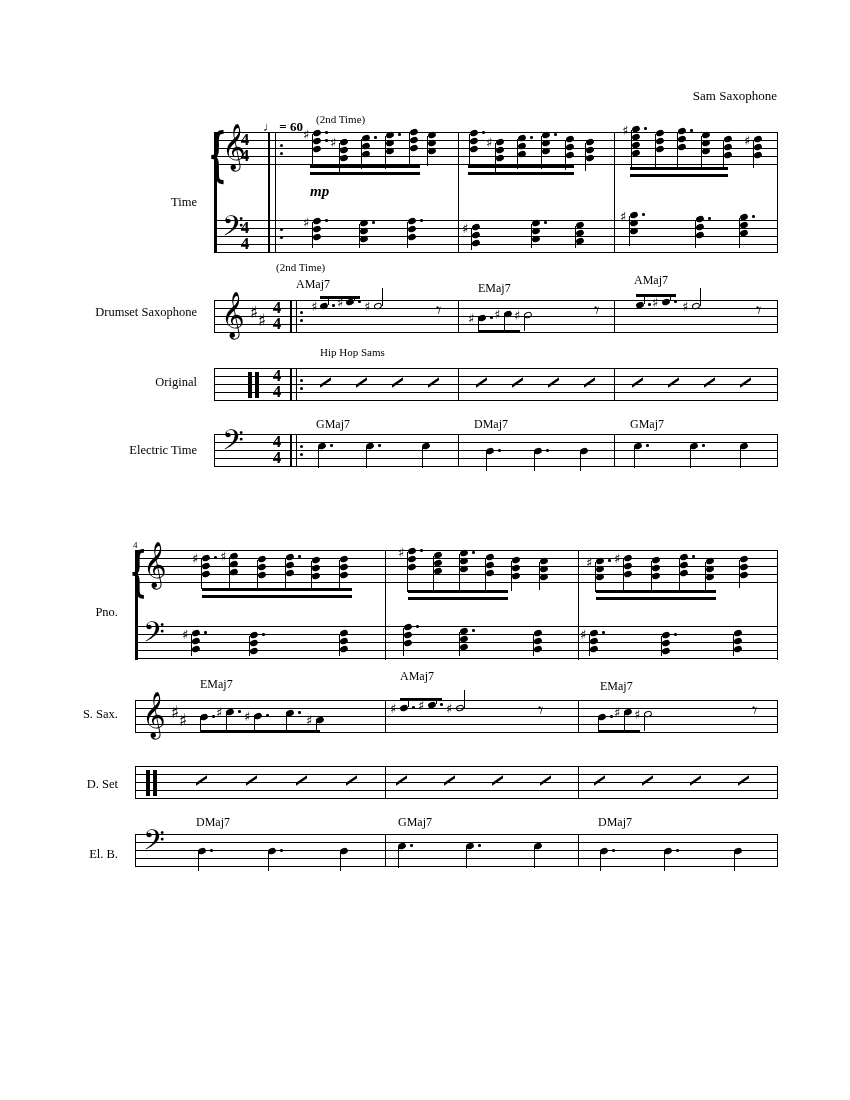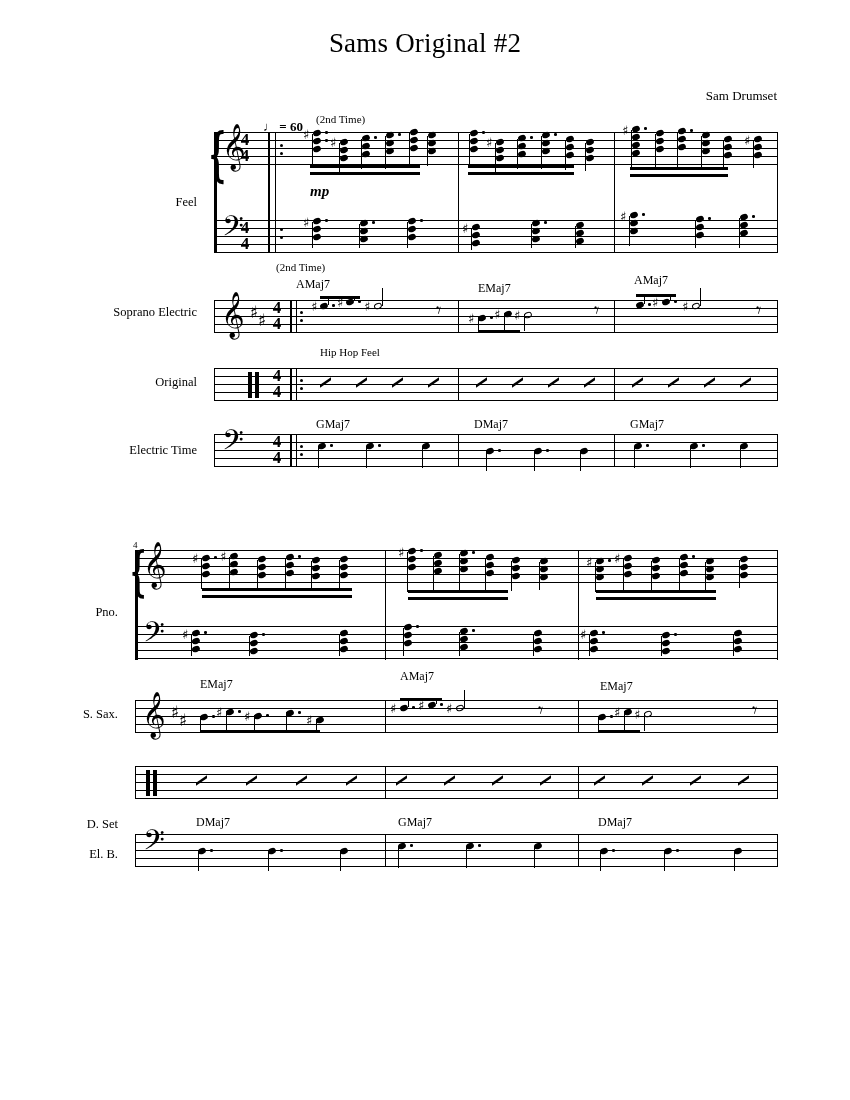--- a/index.html
+++ b/index.html
@@ -198,30 +198,29 @@
     width: 3.6px;
     background: #000;
     height: 26px;
   }
 </style>
 </head>
 <body>
 
 <div class="page">
 
-  <div class="doc-title">Sams Original #2</div>
-  <div class="composer">Sam Drumset</div>
+  <div class="composer">Sam Saxophone</div>
 
   <div class="system" style="left:0; top:0; width:850px; height:500px;">
 
     <div class="bracket-left" style="left:214px; top:132px; height:120px;"></div>
     <div class="glyph" style="left:199px; top:126px; font-size:58px; transform:scaleX(0.55);">{</div>
 
-    <div class="part-label" style="left:60px; top:195px; width:137px;">Feel</div>
-    <div class="part-label" style="left:30px; top:305px; width:167px;">Soprano Electric</div>
+    <div class="part-label" style="left:60px; top:195px; width:137px;">Time</div>
+    <div class="part-label" style="left:30px; top:305px; width:167px;">Drumset Saxophone</div>
     <div class="part-label" style="left:60px; top:375px; width:137px;">Original</div>
     <div class="part-label" style="left:30px; top:443px; width:167px;">Electric Time</div>
 
     <div class="staff" style="left:214px; top:132px; width:564px; height:34px;">
       <div class="line" style="top:0px;"></div>
       <div class="line" style="top:8px;"></div>
       <div class="line" style="top:16px;"></div>
       <div class="line" style="top:24px;"></div>
       <div class="line" style="top:32px;"></div>
     </div>
@@ -502,21 +501,21 @@
       <div class="b" style="left:7px; top:0px;"></div>
     </div>
     <div class="timesig" style="left:268px; top:368px; width:18px;">4
 4</div>
     <div class="barline thick" style="left:290px; top:368px; height:33px;"></div>
     <div class="barline" style="left:296px; top:368px; height:33px;"></div>
     <div class="repeat-dots" style="left:300px; top:368px; width:8px; height:33px;">
       <i style="top:11px;"></i>
         <i style="top:19px;"></i>
     </div>
-    <div class="annotation" style="left:320px; top:346px;">Hip Hop Feel</div>
+    <div class="annotation" style="left:320px; top:346px;">Hip Hop Sams</div>
 
     <div>
       <div class="slash" style="left:320px; top:381px;"></div>
       <div class="slash" style="left:356px; top:381px;"></div>
       <div class="slash" style="left:392px; top:381px;"></div>
       <div class="slash" style="left:428px; top:381px;"></div>
     </div>
     <div class="barline" style="left:458px; top:368px; height:33px;"></div>
     <div>
       <div class="slash" style="left:476px; top:381px;"></div>
@@ -591,21 +590,21 @@
 
   <div class="system" style="left:0; top:0; width:850px; height:1100px;">
 
     <div class="measure-num" style="left:133px; top:540px;">4</div>
 
     <div class="bracket-left" style="left:135px; top:550px; height:110px;"></div>
     <div class="glyph" style="left:121px; top:545px; font-size:54px; transform:scaleX(0.55);">{</div>
 
     <div class="part-label" style="left:20px; top:605px; width:98px;">Pno.</div>
     <div class="part-label" style="left:20px; top:707px; width:98px;">S. Sax.</div>
-    <div class="part-label" style="left:20px; top:817px; width:98px;">D. Set</div>
+    <div class="part-label" style="left:20px; top:777px; width:98px;">D. Set</div>
     <div class="part-label" style="left:20px; top:847px; width:98px;">El. B.</div>
 
     <div class="staff" style="left:135px; top:550px; width:643px; height:34px;">
       <div class="line" style="top:0px;"></div>
       <div class="line" style="top:8px;"></div>
       <div class="line" style="top:16px;"></div>
       <div class="line" style="top:24px;"></div>
       <div class="line" style="top:32px;"></div>
     </div>
     <div class="glyph clef-treble" style="left:143px; top:544px;">𝄞</div>

